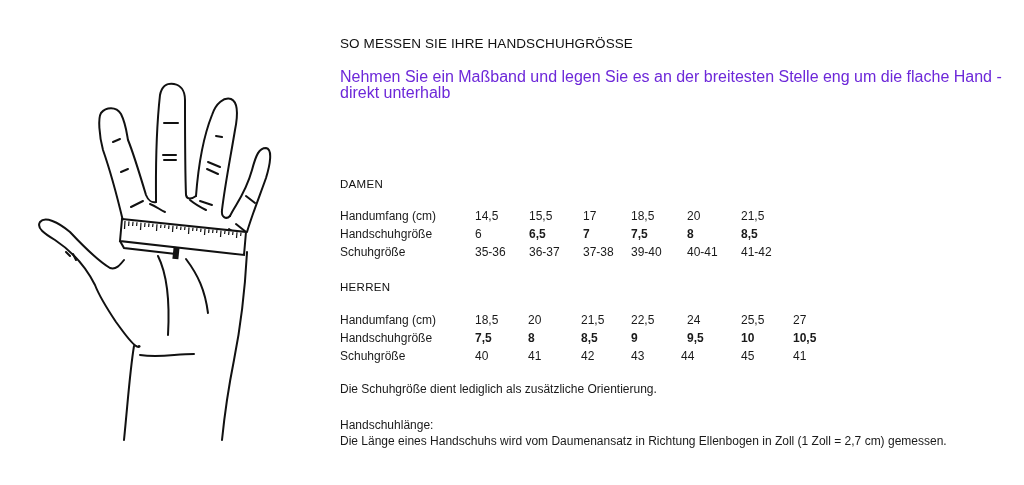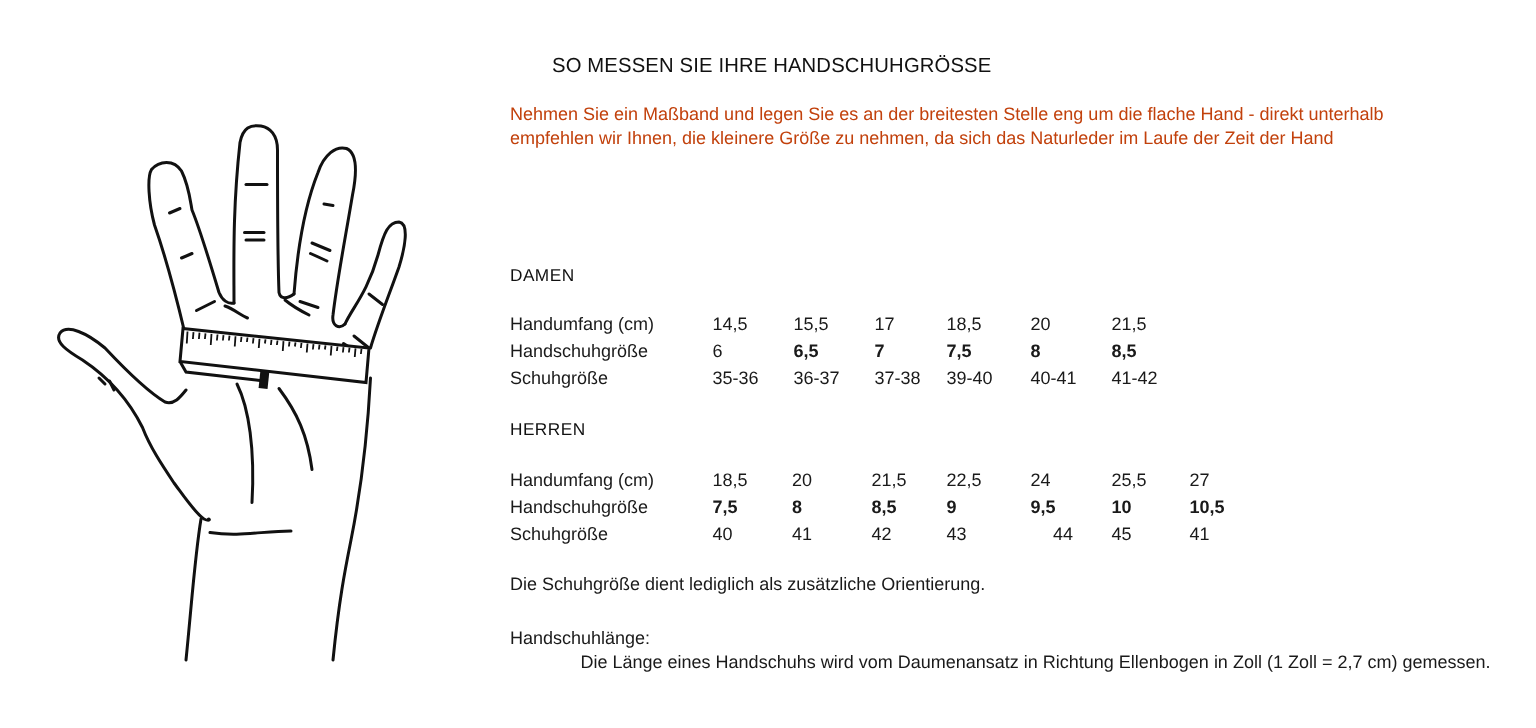--- a/index.html
+++ b/index.html
@@ -4,25 +4,25 @@
   <style>
     html, body { margin: 0; padding: 0; background: #ffffff; }
     body {
       width: 1024px; height: 485px; position: relative; overflow: hidden;
       font-family: "Liberation Sans", sans-serif; color: #1a1a1a;
     }
     .illustration { position: absolute; left: 0; top: 0; width: 300px; height: 485px; }
     .content { position: absolute; left: 340px; top: 0; width: 670px; }
     .title {
       position: absolute; top: 36px; left: 0;
-      font-size: 13.5px; letter-spacing: 0.1px; color: #111; margin-left: 28px;
+      font-size: 13.5px; letter-spacing: 0.1px; color: #111;
     }
     .intro {
       position: absolute; top: 69px; left: 0; width: 665px;
-      font-size: 12px; line-height: 15.6px; color: #c2410c;
+      font-size: 16px; line-height: 15.6px; color: #6d28d9;
     }
     .section-title {
       position: absolute; left: 0; font-size: 11.5px; letter-spacing: 0.3px; color: #111;
     }
     .size-table { position: absolute; left: 0; font-size: 12px; }
     .size-row { position: relative; height: 18px; }
     .row-label { position: absolute; left: 0; top: 0; white-space: nowrap; }
     .cell { position: absolute; top: 0; white-space: nowrap; }
     .cell.bold { font-weight: bold; }
     .note { position: absolute; left: 0; font-size: 12px; color: #1a1a1a; white-space: nowrap; text-align: right; }
@@ -111,21 +111,20 @@
       </g>
     </g>
   </svg>
 </div>
 
 <div class="content">
   <div class="title">SO MESSEN SIE IHRE HANDSCHUHGRÖSSE</div>
 
   <div class="intro">
     <div>Nehmen Sie ein Maßband und legen Sie es an der breitesten Stelle eng um die flache Hand - direkt unterhalb</div>
-    <div>empfehlen wir Ihnen, die kleinere Größe zu nehmen, da sich das Naturleder im Laufe der Zeit der Hand</div>
   </div>
 
   <div class="section-title" style="top:178px;">DAMEN</div>
   <div class="size-table" style="top:209px; width:460px;">
     <div class="size-row">
       <span class="row-label">Handumfang (cm)</span>
       <span class="cell" style="left:135px">14,5</span>
       <span class="cell" style="left:189px">15,5</span>
       <span class="cell" style="left:243px">17</span>
       <span class="cell" style="left:291px">18,5</span>
@@ -173,22 +172,22 @@
       <span class="cell bold" style="left:347px">9,5</span>
       <span class="cell bold" style="left:401px">10</span>
       <span class="cell bold" style="left:453px">10,5</span>
     </div>
     <div class="size-row">
       <span class="row-label">Schuhgröße</span>
       <span class="cell" style="left:135px">40</span>
       <span class="cell" style="left:188px">41</span>
       <span class="cell" style="left:241px">42</span>
       <span class="cell" style="left:291px">43</span>
-      <span class="cell" style="left:362px">44</span>
+      <span class="cell" style="left:341px">44</span>
       <span class="cell" style="left:401px">45</span>
       <span class="cell" style="left:453px">41</span>
     </div>
   </div>
 
   <div class="note" style="top:382px;">Die Schuhgröße dient lediglich als zusätzliche Orientierung.</div>
   <div class="note" style="top:418px;">Handschuhlänge:</div>
-  <div class="note" style="top:434px;margin-left:47px;">Die Länge eines Handschuhs wird vom Daumenansatz in Richtung Ellenbogen in Zoll (1 Zoll = 2,7 cm) gemessen.</div>
+  <div class="note" style="top:434px;">Die Länge eines Handschuhs wird vom Daumenansatz in Richtung Ellenbogen in Zoll (1 Zoll = 2,7 cm) gemessen.</div>
 </div>
 
 </body></html>

